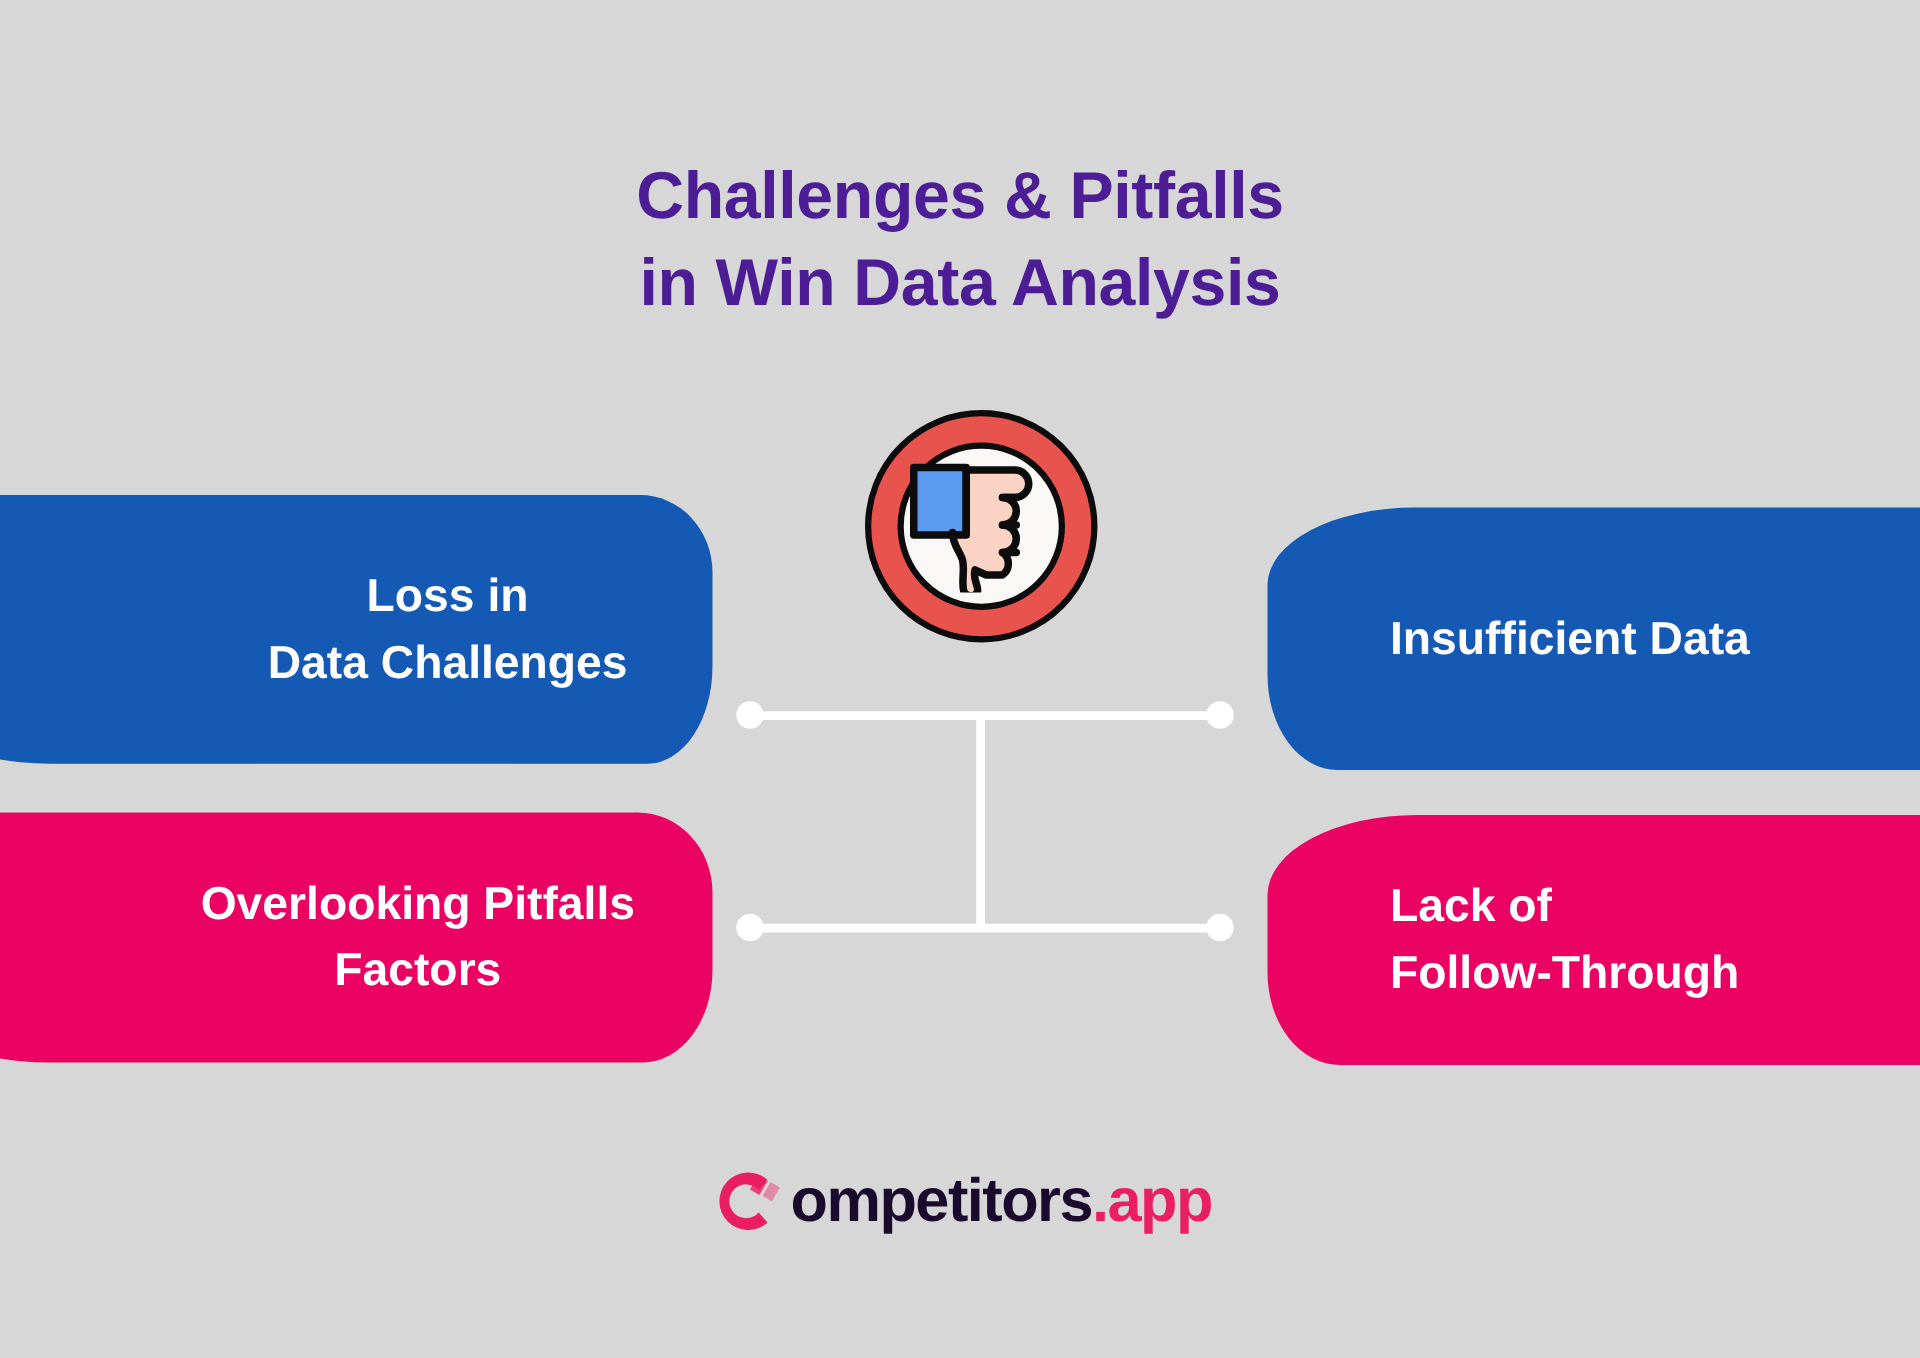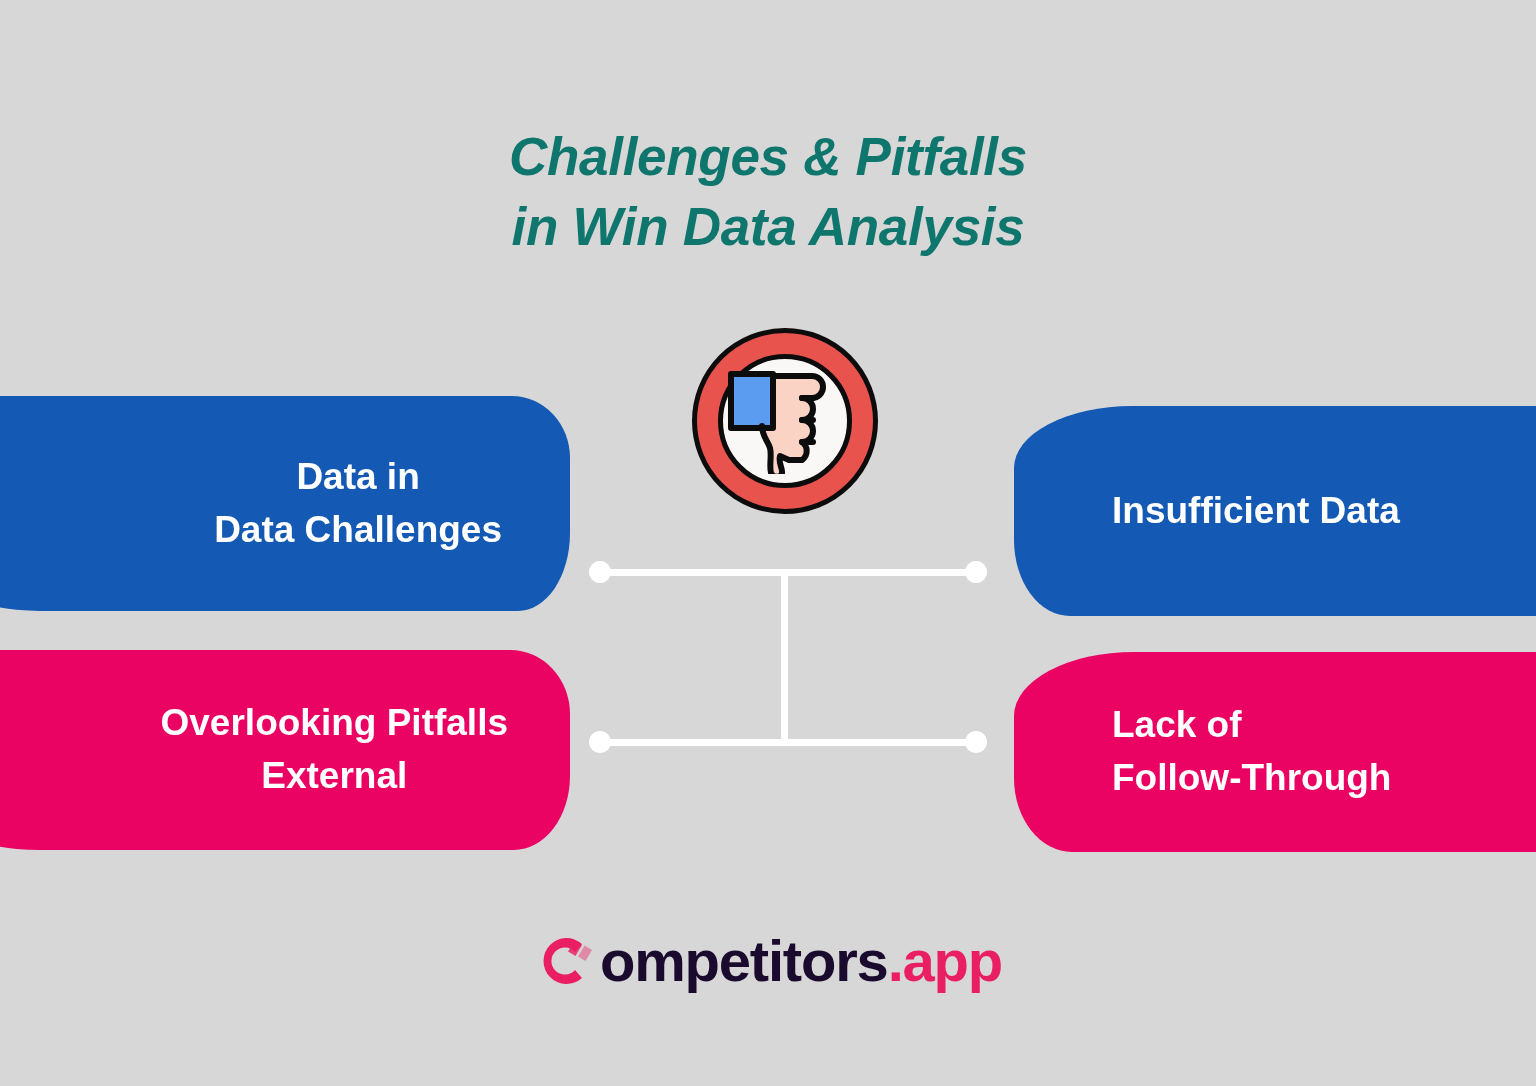--- a/index.html
+++ b/index.html
@@ -20,26 +20,25 @@
     overflow: hidden;
   }
 
   
   #title-block {
     position: absolute;
     left: 0;
     top: 122px;
     width: 1536px;
     text-align: center;
-    color: #0f766e;
+    color: #4c1d95;
     font-weight: bold;
     font-size: 53px;
     line-height: 1.33;
     letter-spacing: -0.3px;
-    font-style: italic;
   }
   #title-block .tline { display: block; }
 
   
   #emblem {
     position: absolute;
     left: 692px;
     top: 328px;
     width: 186px;
     height: 186px;
@@ -165,21 +164,21 @@
     display: flex;
     align-items: center;
     justify-content: center;
   }
   #logo .mark {
     width: 62px;
     height: 62px;
     margin-right: 4px;
   }
   #logo .wordmark {
-    font-size: 58px;
+    font-size: 49px;
     font-weight: bold;
     letter-spacing: -1.2px;
     line-height: 1;
   }
   #logo .word-dark { color: #1a0b2e; }
   #logo .word-pink { color: #ea1f63; }
 </style>
 </head>
 <body>
 
@@ -209,35 +208,35 @@
   <div class="conn-line-h" style="left:600px; top:739px; width:386px;"></div>
   <div class="conn-line-v" style="left:781px; top:572px; height:170px;"></div>
 
   <div class="conn-dot" style="left:589px; top:561px;"></div>
   <div class="conn-dot" style="left:965px; top:561px;"></div>
   <div class="conn-dot" style="left:589px; top:731px;"></div>
   <div class="conn-dot" style="left:965px; top:731px;"></div>
 
   <div class="blob" id="card-bias">
     <span class="blob-text">
-      <span class="bline">Data in</span>
+      <span class="bline">Loss in</span>
       <span class="bline">Data Challenges</span>
     </span>
   </div>
 
   <div class="blob" id="card-insufficient">
     <span class="blob-text">
       <span class="bline">Insufficient Data</span>
     </span>
   </div>
 
   <div class="blob" id="card-overlooking">
     <span class="blob-text">
       <span class="bline">Overlooking Pitfalls</span>
-      <span class="bline">External</span>
+      <span class="bline">Factors</span>
     </span>
   </div>
 
   <div class="blob" id="card-lack">
     <span class="blob-text">
       <span class="bline">Lack of</span>
       <span class="bline">Follow-Through</span>
     </span>
   </div>
 

